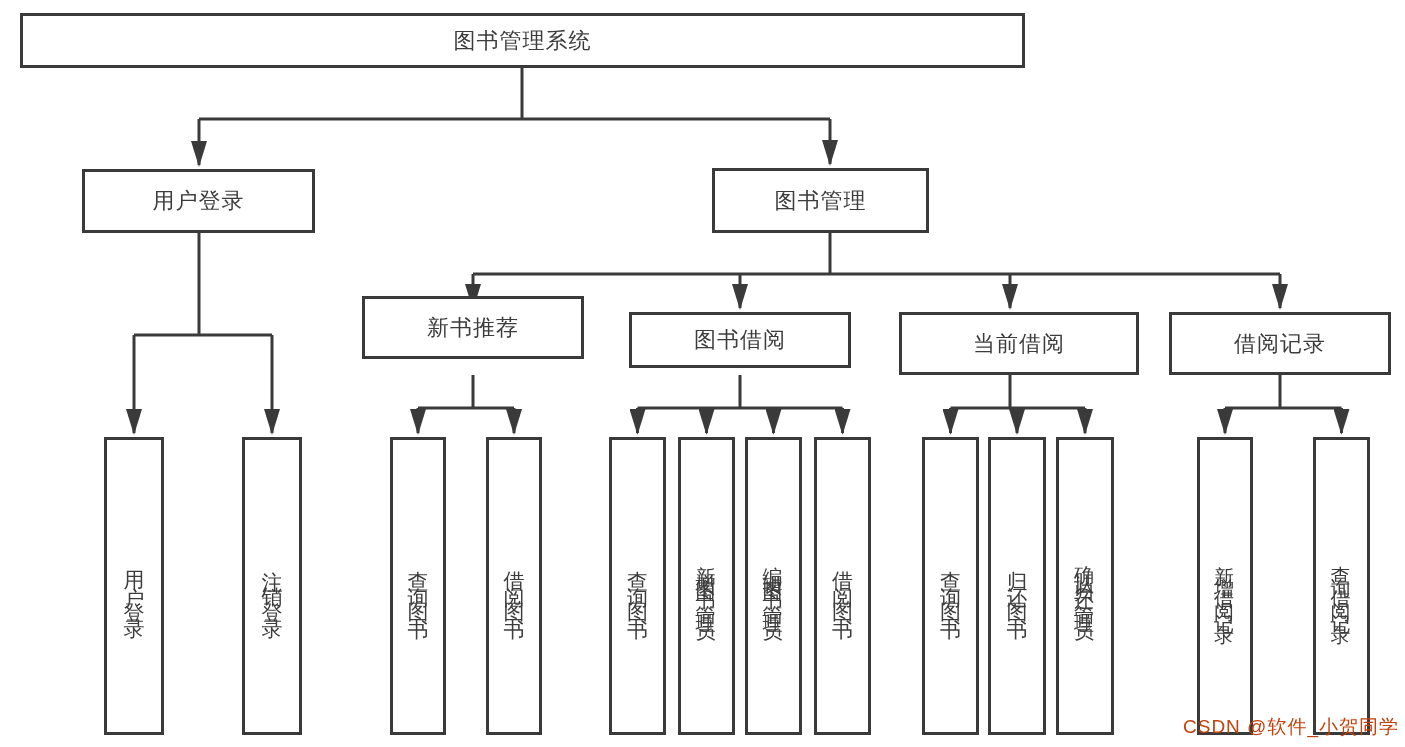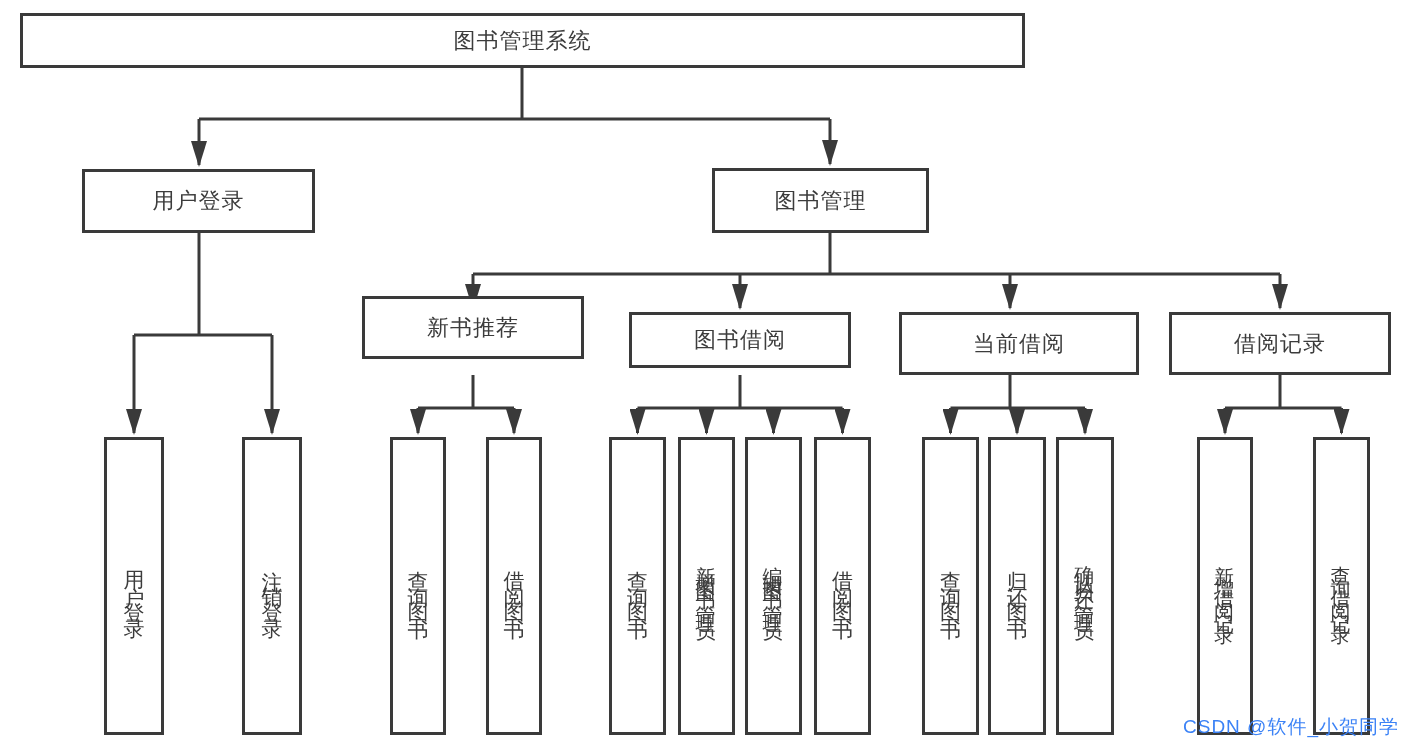--- a/index.html
+++ b/index.html
@@ -24,21 +24,21 @@
     color:#3c3c3c;
   }
   .v4 span{font-size:21px;letter-spacing:16px;}
   .v6 span{font-size:20px;letter-spacing:12px;}
   .v8 span{font-size:20px;letter-spacing:8px;}
 
   .watermark{
     position:absolute;
     left:1183px;top:714px;
     font-size:19px;
-    color:#3b82f6;
+    color:#c2410c;
     letter-spacing:1px;
     white-space:nowrap;
     z-index:5;
   }
 </style>
 </head>
 <body>
 
 <div id="canvas">
 

